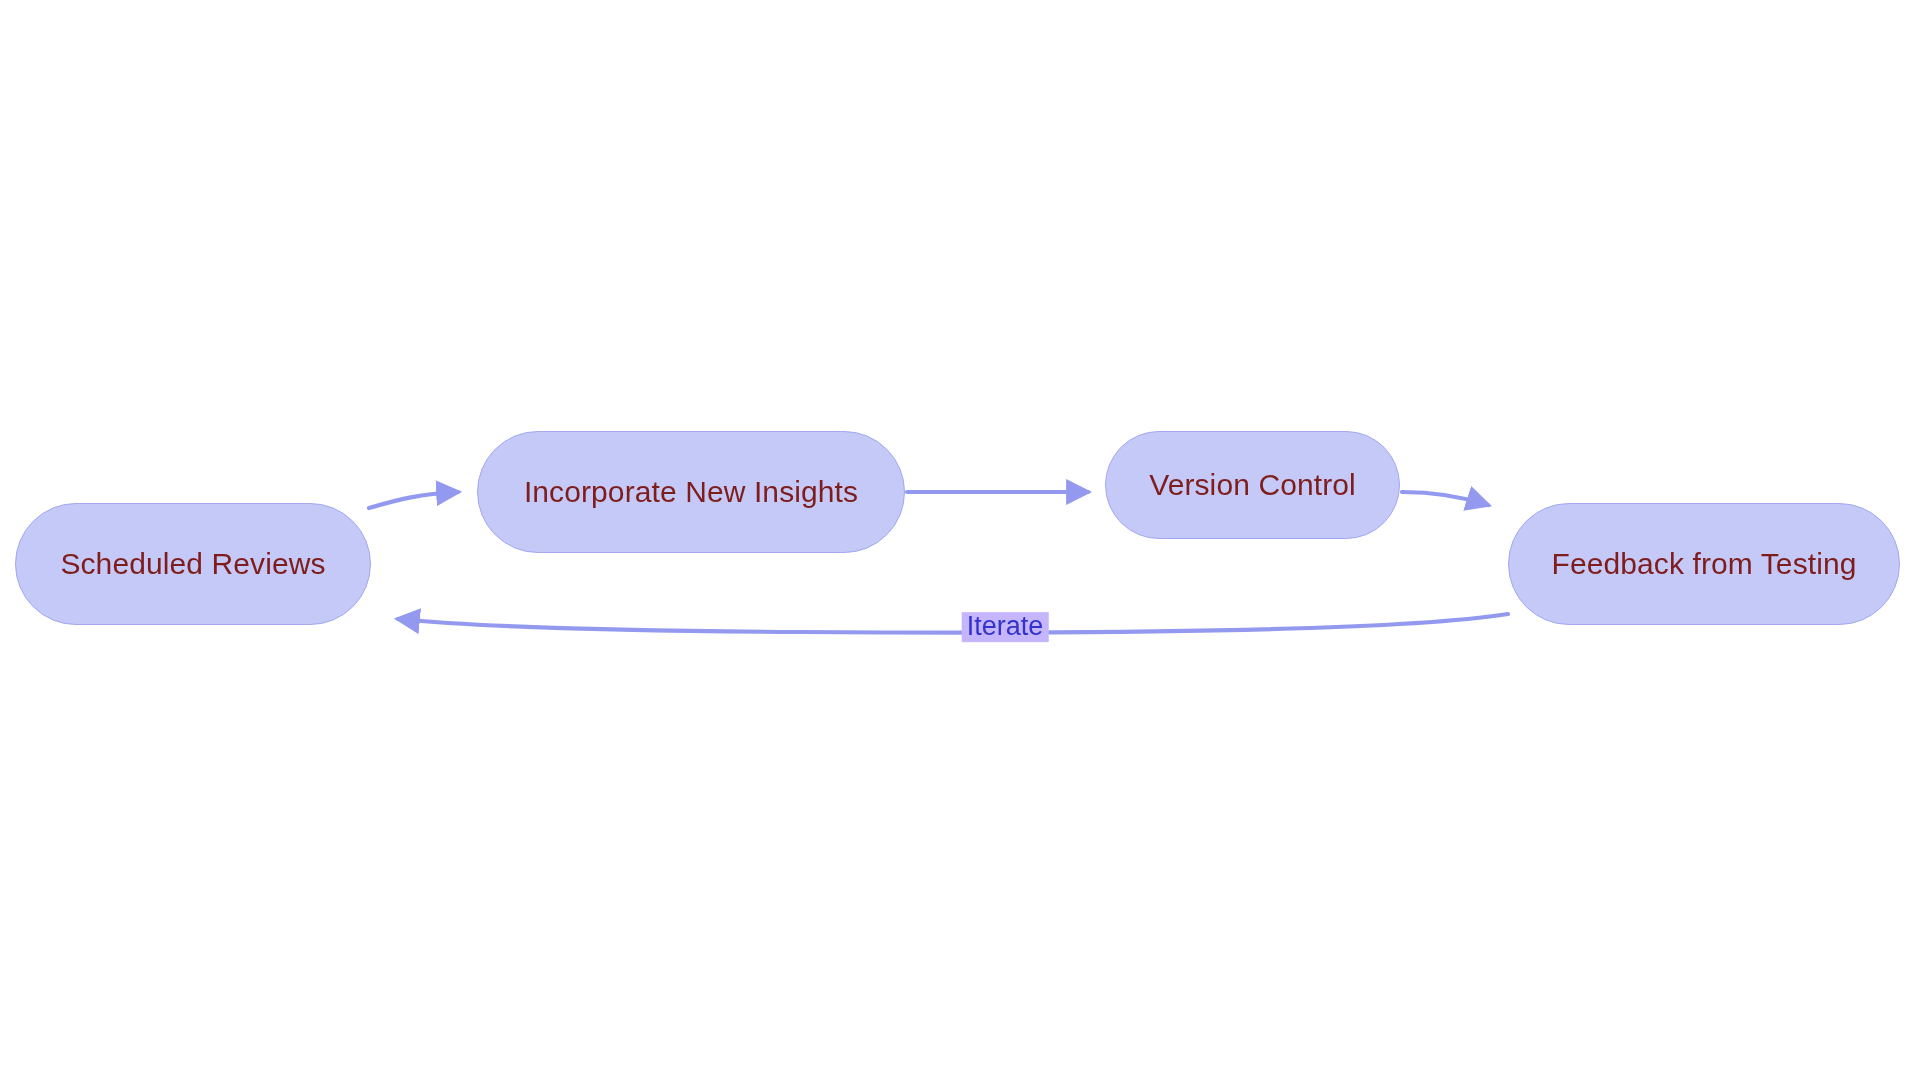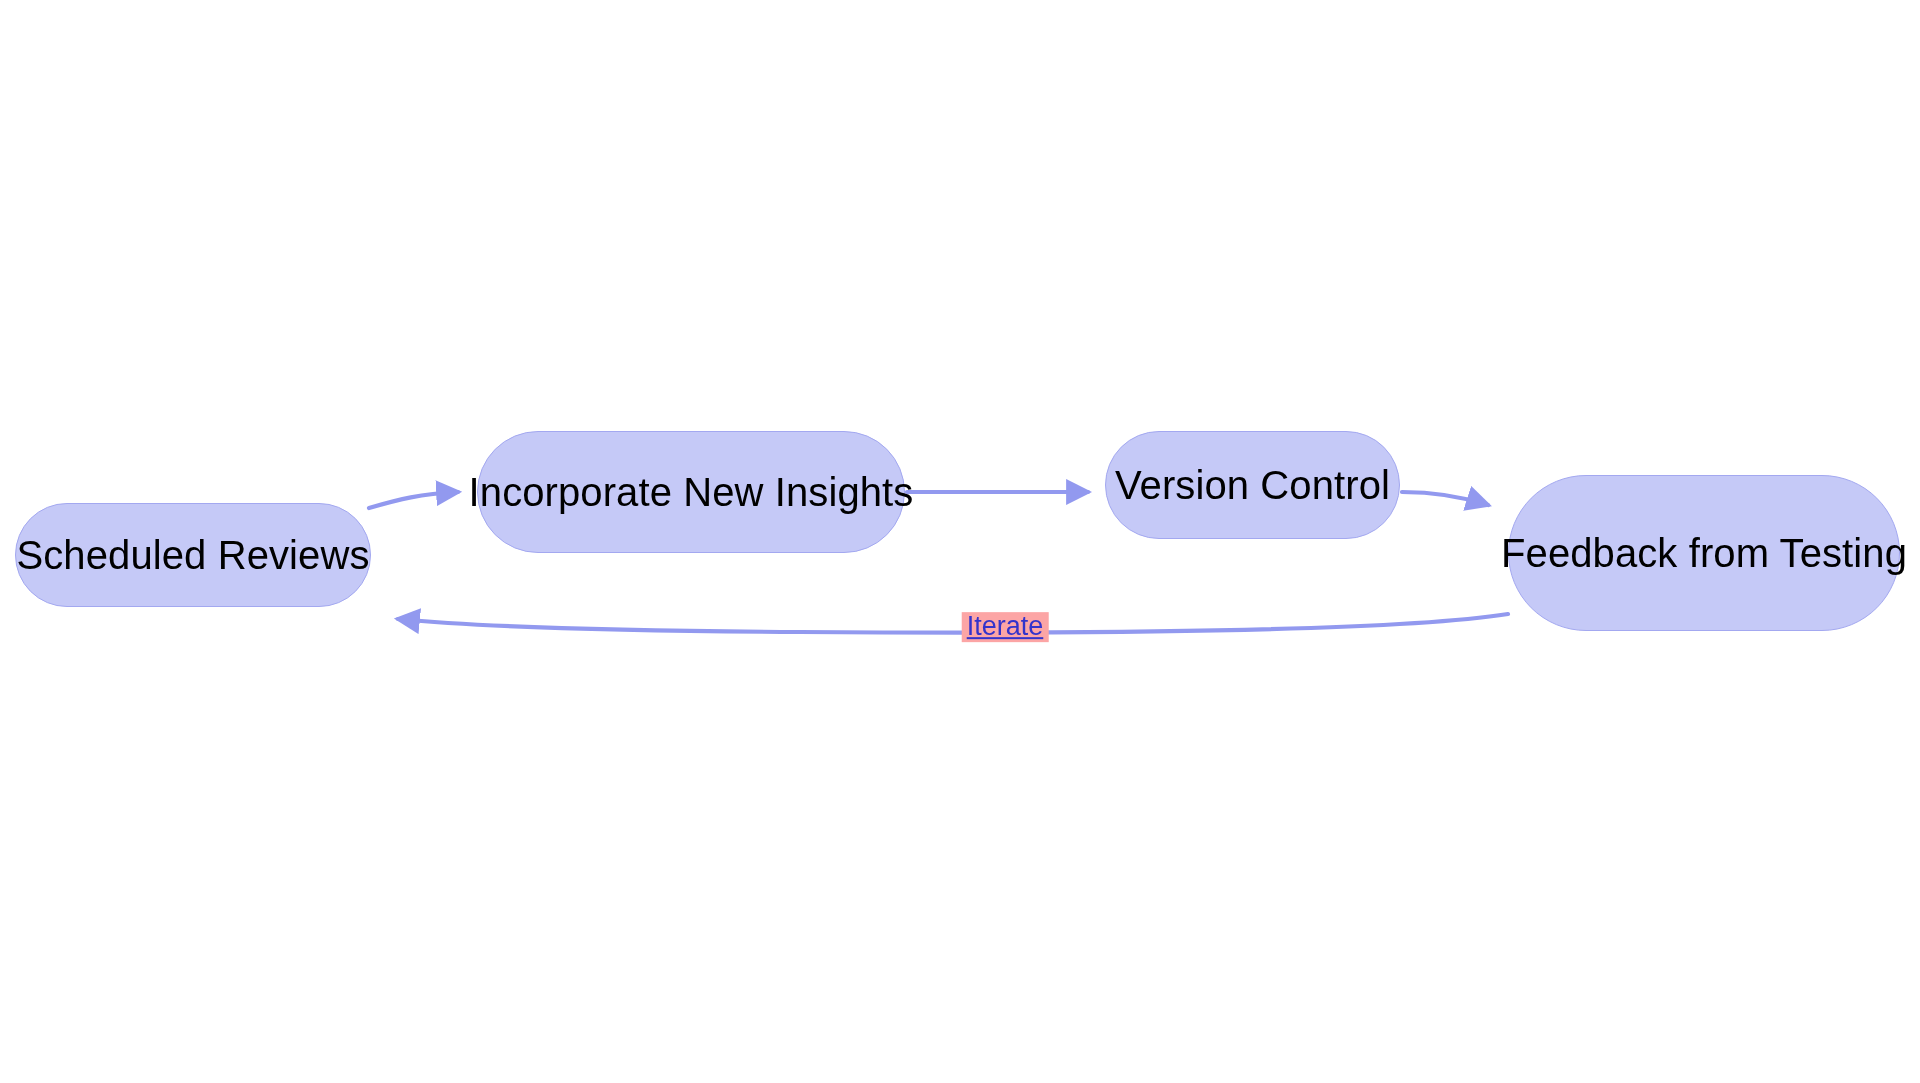--- a/index.html
+++ b/index.html
@@ -28,41 +28,40 @@
   }
   .node {
     position: absolute;
     box-sizing: border-box;
     display: flex;
     align-items: center;
     justify-content: center;
     background: #c5c9f7;
     border: 1.6px solid #a3a8f0;
     border-radius: 999px;
-    color: #000000;
-    font-size: 40px;
+    color: #7f1d1d;
+    font-size: 30px;
     font-weight: 400;
     letter-spacing: 0.1px;
     white-space: nowrap;
     font-family: "Liberation Sans", sans-serif;
   }
   .node-label {
     pointer-events: none;
   }
   .edge-label {
     position: absolute;
     transform: translate(-50%, -50%);
-    background: #fca5a5;
+    background: #c4b5fd;
     color: #3333cc;
     font-size: 27px;
     font-family: "Liberation Sans", sans-serif;
     padding: 0 5px;
     white-space: nowrap;
     line-height: 1.1;
-    text-decoration: underline;
   }
 </style>
 </head>
 <body>
 
 <div id="diagram-canvas">
 
   <svg id="edge-layer" viewBox="0 0 1920 1083" xmlns="http://www.w3.org/2000/svg">
     <defs>
       <marker id="arrowhead" viewBox="0 0 10 10" refX="8.4" refY="5" markerWidth="6.2" markerHeight="6.2" orient="auto-start-reverse">
@@ -72,31 +71,31 @@
 
     <path d="M 369 508 C 400 499, 420 494, 458 492" fill="none" stroke="#9299ef" stroke-width="4.2" stroke-linecap="round" marker-end="url(#arrowhead)"></path>
 
     <path d="M 907 492 L 1088 492" fill="none" stroke="#9299ef" stroke-width="4.2" stroke-linecap="round" marker-end="url(#arrowhead)"></path>
 
     <path d="M 1402 492 C 1434 492, 1460 496, 1488 505" fill="none" stroke="#9299ef" stroke-width="4.2" stroke-linecap="round" marker-end="url(#arrowhead)"></path>
 
     <path d="M 1508 614 C 1400 631, 1100 634, 800 632 C 620 631, 480 627, 398 619" fill="none" stroke="#9299ef" stroke-width="4.2" stroke-linecap="round" marker-end="url(#arrowhead)"></path>
   </svg>
 
-  <div class="node" style="left:15px; top:503px; width:356px; height:104px;">
+  <div class="node" style="left:15px; top:503px; width:356px; height:122px;">
     <span class="node-label">Scheduled Reviews</span>
   </div>
 
   <div class="node" style="left:477px; top:431px; width:428px; height:122px;">
     <span class="node-label">Incorporate New Insights</span>
   </div>
 
   <div class="node" style="left:1105px; top:431px; width:295px; height:108px;">
     <span class="node-label">Version Control</span>
   </div>
 
-  <div class="node" style="left:1508px; top:475px; width:392px; height:156px;">
+  <div class="node" style="left:1508px; top:503px; width:392px; height:122px;">
     <span class="node-label">Feedback from Testing</span>
   </div>
 
   <div class="edge-label" style="left:1005px; top:627px;">Iterate</div>
 
 </div>
 
 </body></html>

